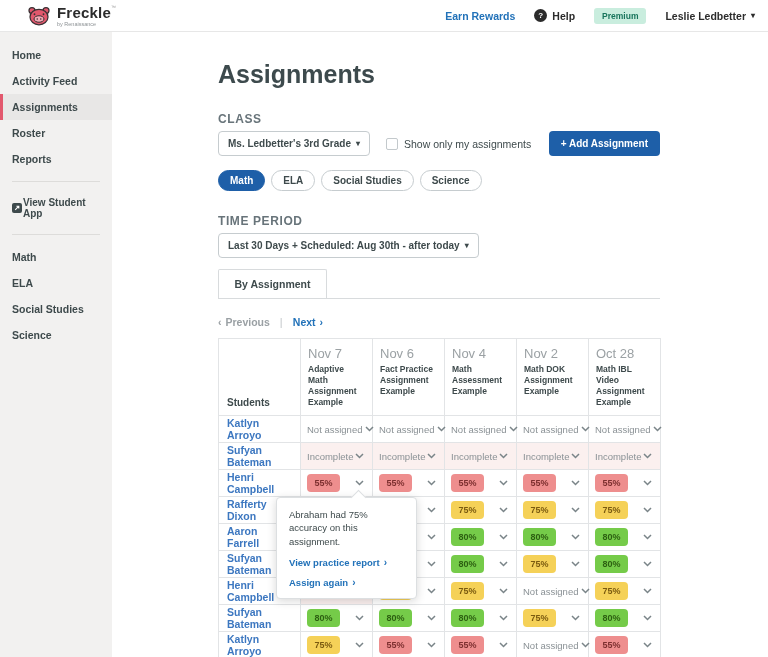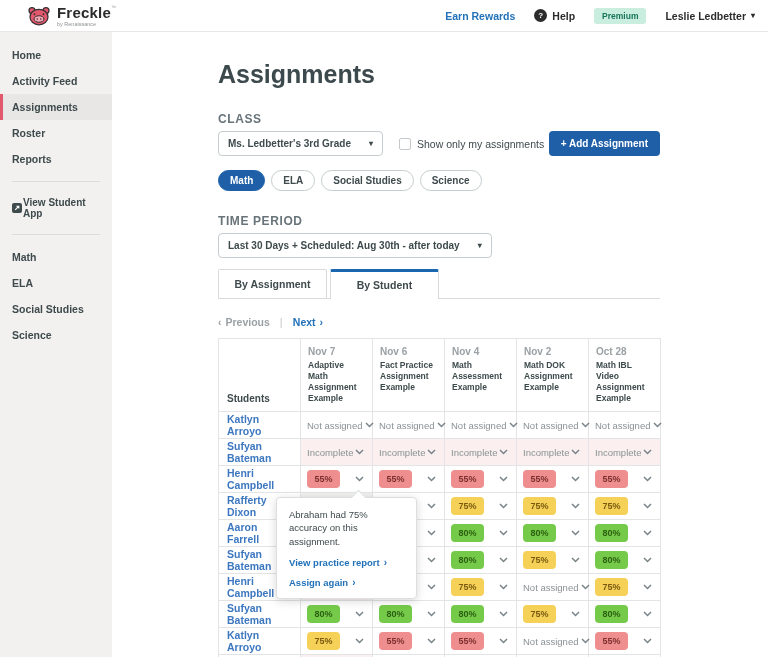--- a/index.html
+++ b/index.html
@@ -32,21 +32,21 @@
   .sb-item.active { background:#E8E7E6; border-left:3px solid #E2586D; padding-left:9px; }
   .sb-divider { height:1px; background:#DDDCDA; margin:9px 12px; }
   .sb-app { display:flex; align-items:center; gap:1px; font-size:10px; font-weight:600; color:#3E4A4C; padding:6px 12px; cursor:pointer; }
   .main { flex:1; position:relative; background:#fff; }
   .content { margin-left:106px; width:442px; }
   
   .page-title { font-size:25px; color:#3D4A4D; font-weight:600; margin:28px 0 0; }
   .field-label { font-size:12px; font-weight:700; letter-spacing:.6px; color:#68747A; margin-top:23px; }
   .controls-row { display:flex; align-items:center; margin-top:5px; }
   .select { border:1px solid #C6CCCF; border-radius:4px; background:#fff; padding:6px 9px;
-    font-size:10px; color:#3E4A4C; font-weight:600; display:inline-flex; align-items:center; gap:18px; cursor:pointer; }
+    font-size:10px; color:#3E4A4C; font-weight:600; display:inline-flex; align-items:center; gap:5px; cursor:pointer; }
   .select .caret-icon { color:#3E4A4C; }
   .checkbox-wrap { display:flex; align-items:center; margin-left:16px; gap:6px; font-size:10.5px; color:#3E4A4C; cursor:pointer; }
   .checkbox { width:12px; height:12px; border:1px solid #C3C9CC; border-radius:2px; background:#fff; }
   .btn-primary { margin-left:auto; background:#1E5FA8; color:#fff; font-size:10px; font-weight:700;
     padding:7px 12px; border-radius:4px; border:none; cursor:pointer; }
   .pills { display:flex; gap:6px; margin-top:14px; }
   .pill { border:1px solid #C6CCCF; border-radius:999px; padding:4px 11px; font-size:10px;
     font-weight:700; color:#3E4A4C; background:#fff; cursor:pointer; }
   .pill.active { background:#1E5FA8; border-color:#1E5FA8; color:#fff; }
   
@@ -63,21 +63,21 @@
   .pager-prev { color:#9AA0A4; cursor:pointer; display:flex; gap:4px; align-items:center; }
   .pager-sep { color:#D5D8DA; }
   .pager-next { color:#2272B9; cursor:pointer; display:flex; gap:4px; align-items:center; }
   
   .table-wrap { margin-top:10px; }
   table { border-collapse:collapse; table-layout:fixed; width:442px; }
   th,td { border:1px solid #E2E4E6; }
   th.students-h { width:82px; vertical-align:bottom; padding:7px 8px; font-size:10px; font-weight:700;
     color:#3E4A4C; text-align:left; height:58px; }
   th.col-h { width:72px; vertical-align:top; padding:7px 7px; text-align:left; height:58px; font-weight:400; }
-  .col-date { font-size:10px; color:#9BA1A4; font-weight:700; }
+  .col-date { font-size:13px; color:#9BA1A4; font-weight:400; }
   .col-title { font-size:8.5px; color:#3E4A4C; font-weight:700; margin-top:3px; line-height:1.3; }
   td { height:27px; padding:0; }
   td.student { padding:0 8px; font-size:10.5px; color:#3C77C0; font-weight:600; cursor:pointer; }
   td.status { padding:0 8px 0 6px; cursor:pointer; }
   td.inc-bg { background:#FBF0EF; }
   td.sel-bg { background:#F0F0EF; }
   .cell-inner { display:flex; align-items:center; justify-content:space-between; }
   .cell-inner.na { justify-content:flex-start; gap:3px; }
   .badge { border-radius:4px; font-size:9px; font-weight:700; padding:4px 0; width:33px;
     text-align:center; display:inline-block; }
@@ -190,21 +190,20 @@
       <div class="field-label">TIME PERIOD</div>
       <div style="margin-top:5px;">
         <span class="select">
           <span>Last 30 Days + Scheduled: Aug 30th - after today</span>
           <span class="caret-icon">▾</span>
         </span>
       </div>
 
       <div class="tabs" id="view-tabs">
           <div class="tab">By Assignment</div>
-          <div class="tab active">By Student</div>
         </div>
 
       <div class="toolbar-row">
         <div class="pager">
           <span class="pager-prev">
             <span>‹</span>
             <span>Previous</span>
           </span>
           <span class="pager-sep">|</span>
           <span class="pager-next">

